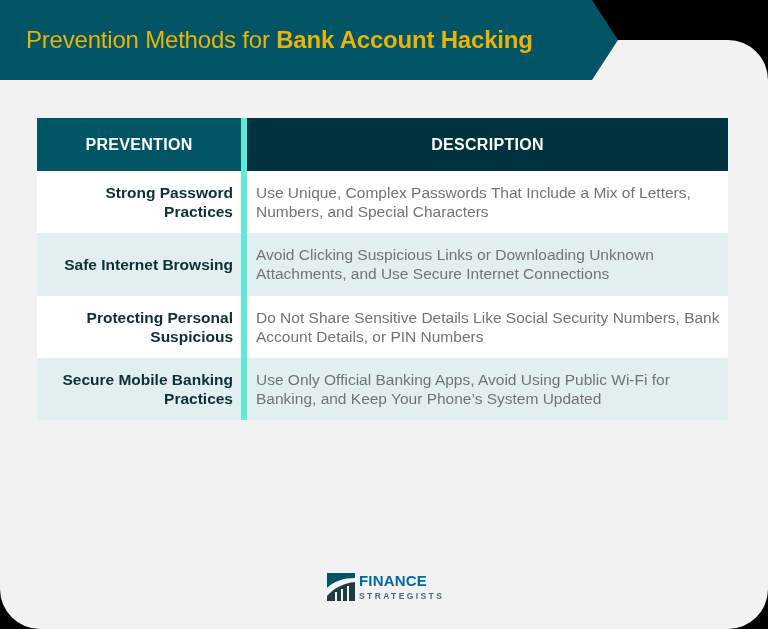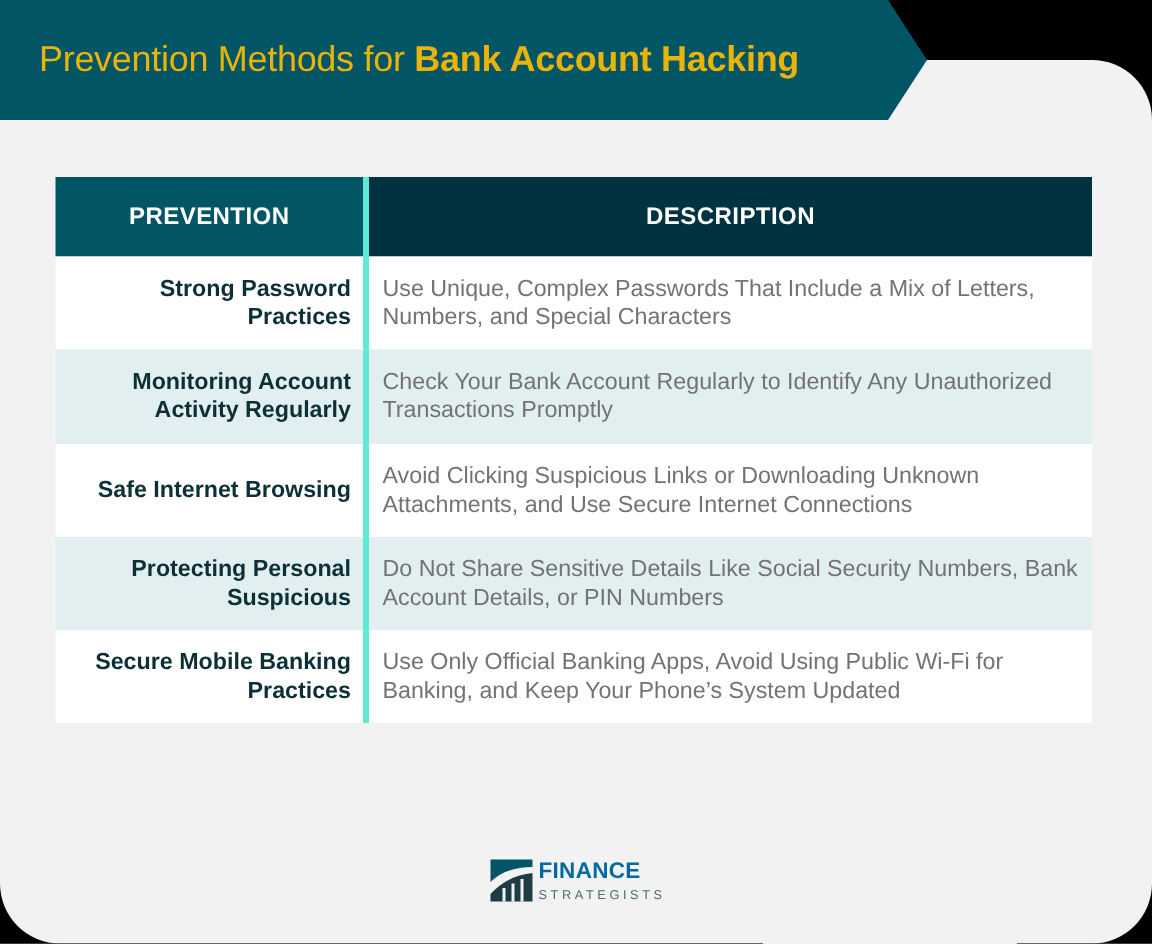--- a/index.html
+++ b/index.html
@@ -17,21 +17,21 @@
       display: flex; align-items: center; padding-left: 26px;
     }
     .banner-title { color: #eab308; font-size: 24px; letter-spacing: -0.2px; white-space: nowrap; }
     .banner-title .light { font-weight: 400; }
     .banner-title .bold { font-weight: 700; }
 
     .table {
       position: absolute; left: 37px; top: 118px; width: 691px;
       border-collapse: collapse; table-layout: fixed;
     }
-    .table th, .table td { border-right: 4px solid #5eead4; }
+    .table th, .table td { border-right: 6px solid #5eead4; }
     .table th:last-child, .table td:last-child { border-right: none; }
     .col-prev { width: 207px; }
     .table thead th {
       height: 53px; color: #ffffff; font-size: 16px; font-weight: 700;
       letter-spacing: 0.3px; text-align: center;
     }
     .th-prev { background: #025565; }
     .th-desc { background: #013240; margin-left: 23px; }
     .table tbody td {
       height: 62.3px; vertical-align: middle; font-size: 15.5px; line-height: 19px;
@@ -41,21 +41,21 @@
     .table tbody tr:nth-child(even) td { background: #e2eff1; }
     .cell-prev { font-weight: 700; color: #0d2f36 !important; text-align: right; }
     .cell-desc { padding-left: 9px !important; }
 
     .logo {
       position: absolute; left: 326px; top: 570px; height: 34px;
       display: flex; align-items: center; gap: 3px;
     }
     .logo-text { display: flex; flex-direction: column; line-height: 1; }
     .logo-main { color: #0369a1; font-weight: 700; font-size: 15px; letter-spacing: 0.2px; }
-    .logo-sub { color: #4a6a70; font-size: 8.5px; letter-spacing: 2.4px; margin-top: 4px; }
+    .logo-sub { color: #4a6a70; font-size: 8.5px; letter-spacing: 2.4px; margin-top: 4px; font-weight: bold; }
   </style>
 </head>
 <body>
 
 <div class="card"></div>
 
 <div class="banner">
   <h1 class="banner-title"><span class="light">Prevention Methods for </span><span class="bold">Bank Account Hacking</span></h1>
 </div>
 
@@ -67,24 +67,20 @@
   <thead>
     <tr>
       <th class="th-prev">PREVENTION</th>
       <th class="th-desc">DESCRIPTION</th>
     </tr>
   </thead>
   <tbody>
     <tr>
       <td class="cell-prev">Strong Password Practices</td>
       <td class="cell-desc">Use Unique, Complex Passwords That Include a Mix of Letters, Numbers, and Special Characters</td>
-    </tr>
-    <tr>
-      <td class="cell-prev">Monitoring Account Activity Regularly</td>
-      <td class="cell-desc">Check Your Bank Account Regularly to Identify Any Unauthorized Transactions Promptly</td>
     </tr>
     <tr>
       <td class="cell-prev">Safe Internet Browsing</td>
       <td class="cell-desc">Avoid Clicking Suspicious Links or Downloading Unknown Attachments, and Use Secure Internet Connections</td>
     </tr>
     <tr>
       <td class="cell-prev">Protecting Personal Suspicious</td>
       <td class="cell-desc">Do Not Share Sensitive Details Like Social Security Numbers, Bank Account Details, or PIN Numbers</td>
     </tr>
     <tr>

